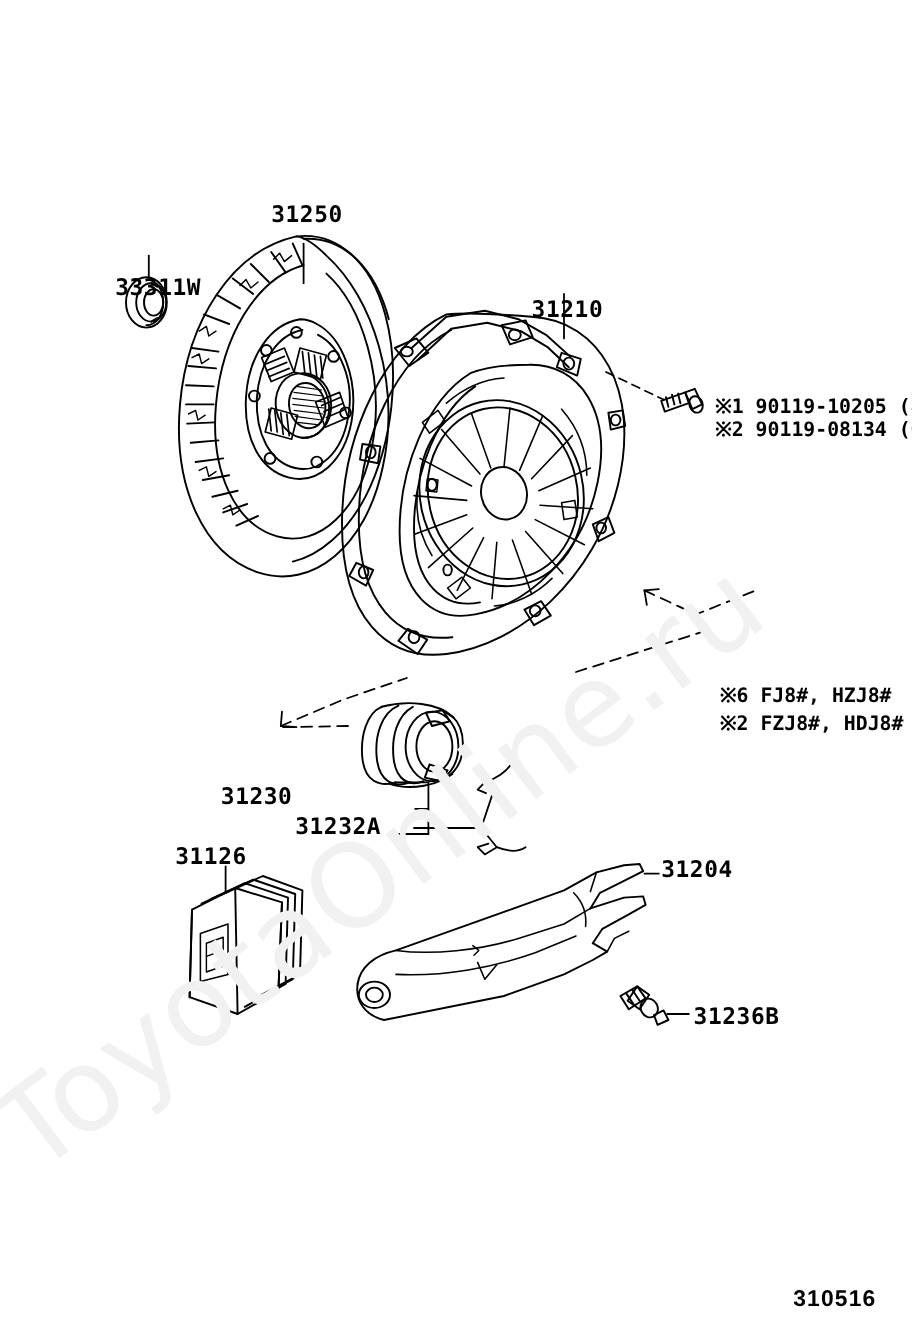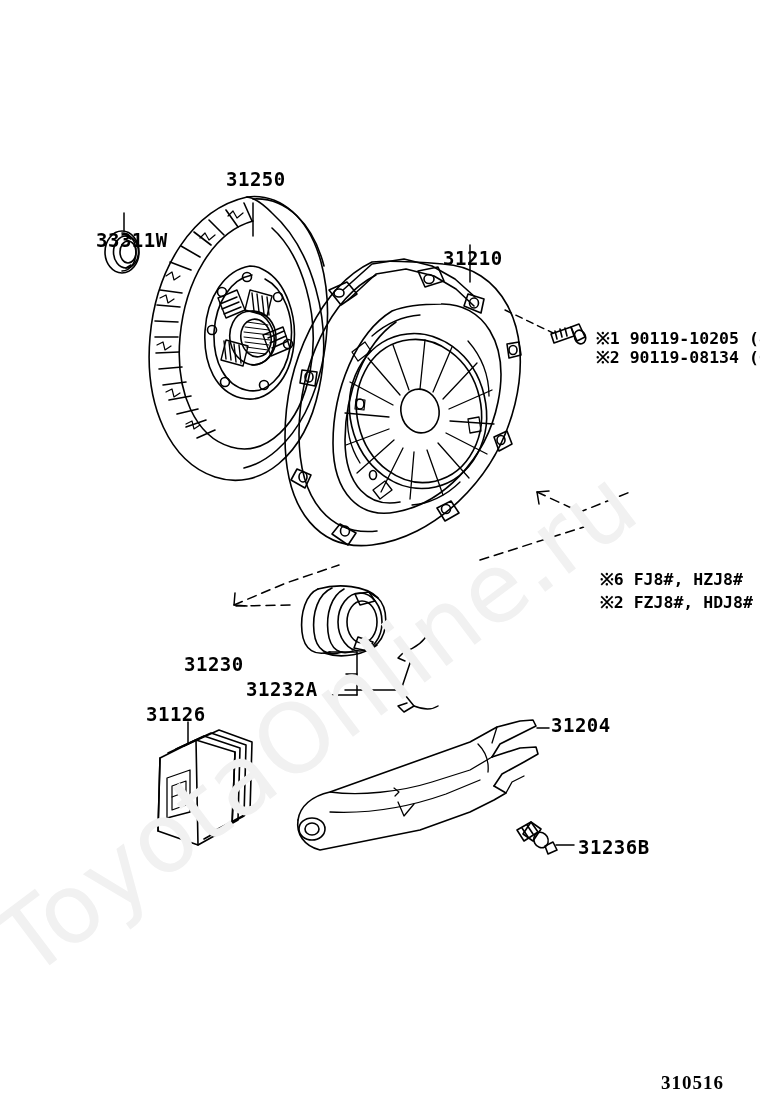--- a/index.html
+++ b/index.html
@@ -62,21 +62,21 @@
     position: absolute;
     font-family: "DejaVu Sans Mono", "Liberation Mono", monospace;
     font-size: 16.5px;
     font-weight: 700;
     color: #000000;
     white-space: nowrap;
     letter-spacing: 0px;
   }
   .diagnum {
     position: absolute;
-    font-family: Liberation Serif, serif;
+    font-family: Liberation Sans, sans-serif;
     font-size: 19px;
     font-weight: 700;
     color: #000000;
     letter-spacing: 1px;
   }
 </style>
 </head>
 <body>
 
 <div id="page">

